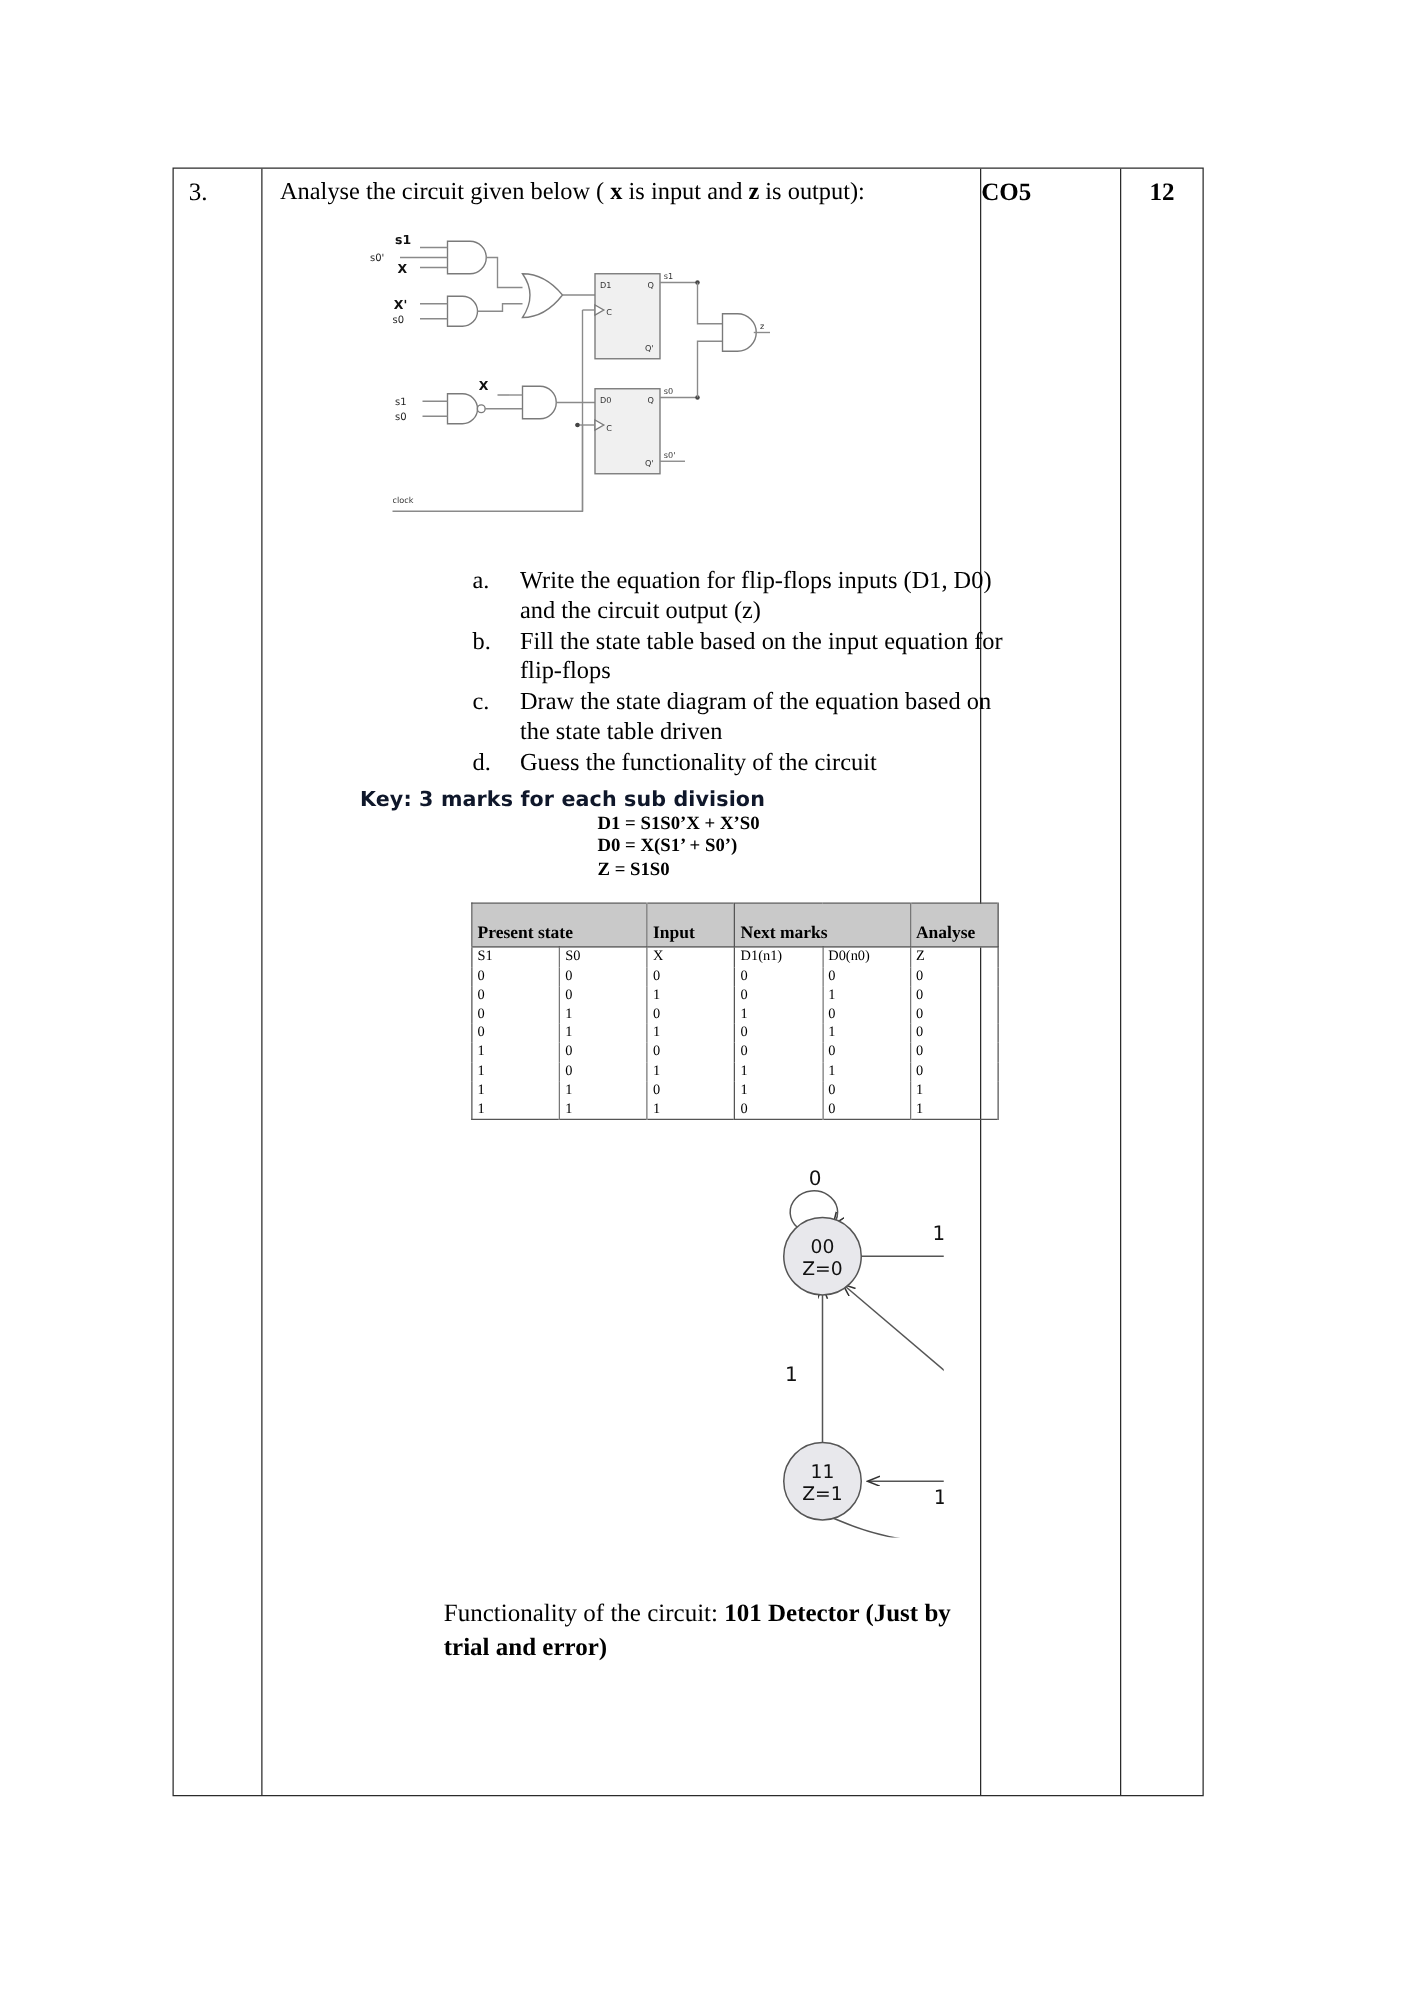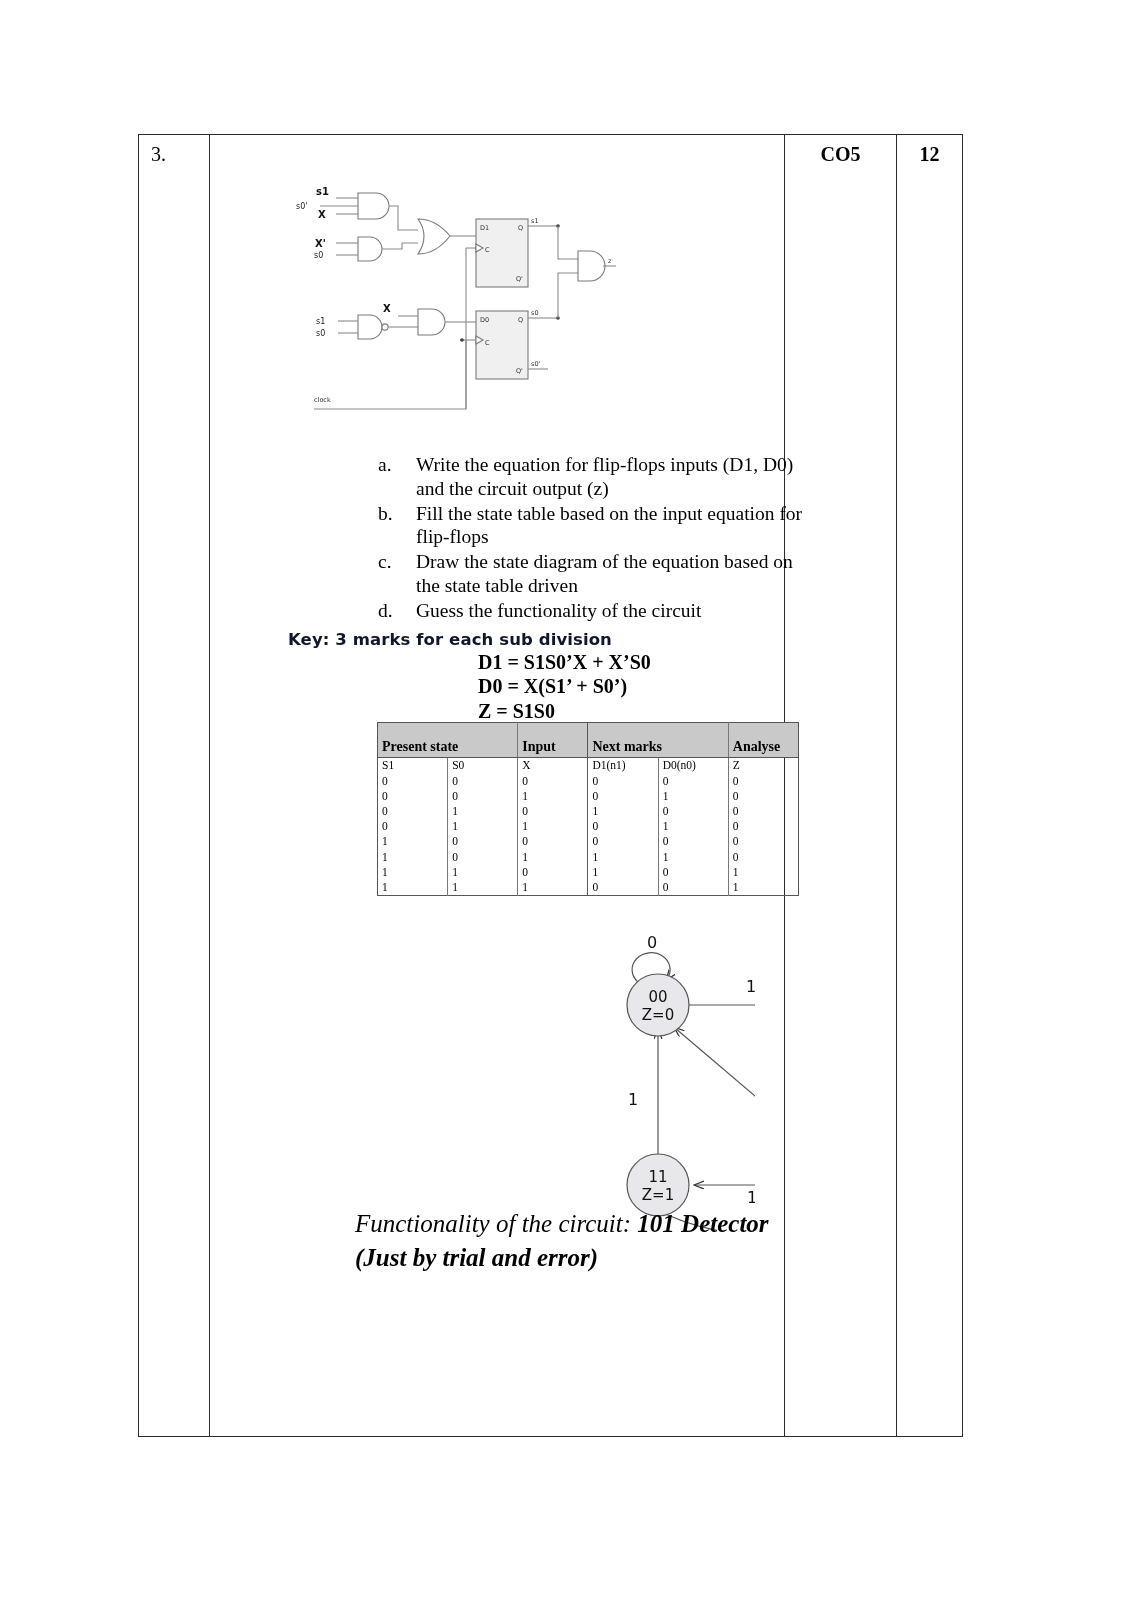--- a/index.html
+++ b/index.html
@@ -34,21 +34,21 @@
   #col-marks  { width: 65px; }
 
   #qno-text {
     position: absolute;
     left: 12px; top: 8px;
     font-size: 20px;
   }
   #co-text {
     position: absolute;
     left: 0; right: 0; top: 8px;
-    text-align: center;
+    text-align: left;
     font-size: 20px;
     font-weight: bold;
   }
   #marks-text {
     position: absolute;
     left: 0; right: 0; top: 8px;
     text-align: center;
     font-size: 20px;
     font-weight: bold;
   }
@@ -95,21 +95,21 @@
     font-weight: bold;
     color: #0f172a;
     letter-spacing: 0.1px;
   }
 
   
   #equations {
     position: absolute;
     left: 268px;
     top: 515px;
-    font-size: 20px;
+    font-size: 15px;
     font-weight: bold;
     line-height: 1.22;
   }
 
   
   #state-table {
     position: absolute;
     left: 167px;
     top: 587px;
     width: 422px;
@@ -143,39 +143,41 @@
   #state-diagram {
     position: absolute;
     left: 245px;
     top: 765px;
   }
 
   
   #functionality {
     position: absolute;
     left: 145px;
-    top: 1072px;
+    top: 1143px;
     width: 420px;
-    font-size: 25px;
+    font-size: 20px;
     line-height: 1.35;
-    font-style: italic;
   }
   #functionality b { font-weight: bold; }
 </style>
 </head>
 <body>
 
 <div id="exam-frame">
 
   <div class="frame-col" id="col-qno">
     <div id="qno-text">3.</div>
   </div>
 
   <div class="frame-col" id="col-body">
 
+    <div id="prompt">
+      <span>Analyse the circuit given below ( </span><b>x</b><span> is input and </span><b>z</b><span> is output):</span>
+    </div>
 
     <div id="circuit-wrap">
       <svg id="circuit-svg" width="330" height="270" viewBox="0 0 330 270">
         <defs>
           <style>
             .wire { stroke:#8a8a8a; stroke-width:1.1; fill:none; }
             .gate { stroke:#7a7a7a; stroke-width:1.1; fill:#ffffff; }
             .ffbox{ stroke:#7a7a7a; stroke-width:1.1; fill:#f0f0f0; }
             .clbl { font-family:"DejaVu Sans", sans-serif; font-size:8px; fill:#222; }
             .clbl-b{ font-family:"DejaVu Sans", sans-serif; font-size:10px; font-weight:bold; fill:#111; }

